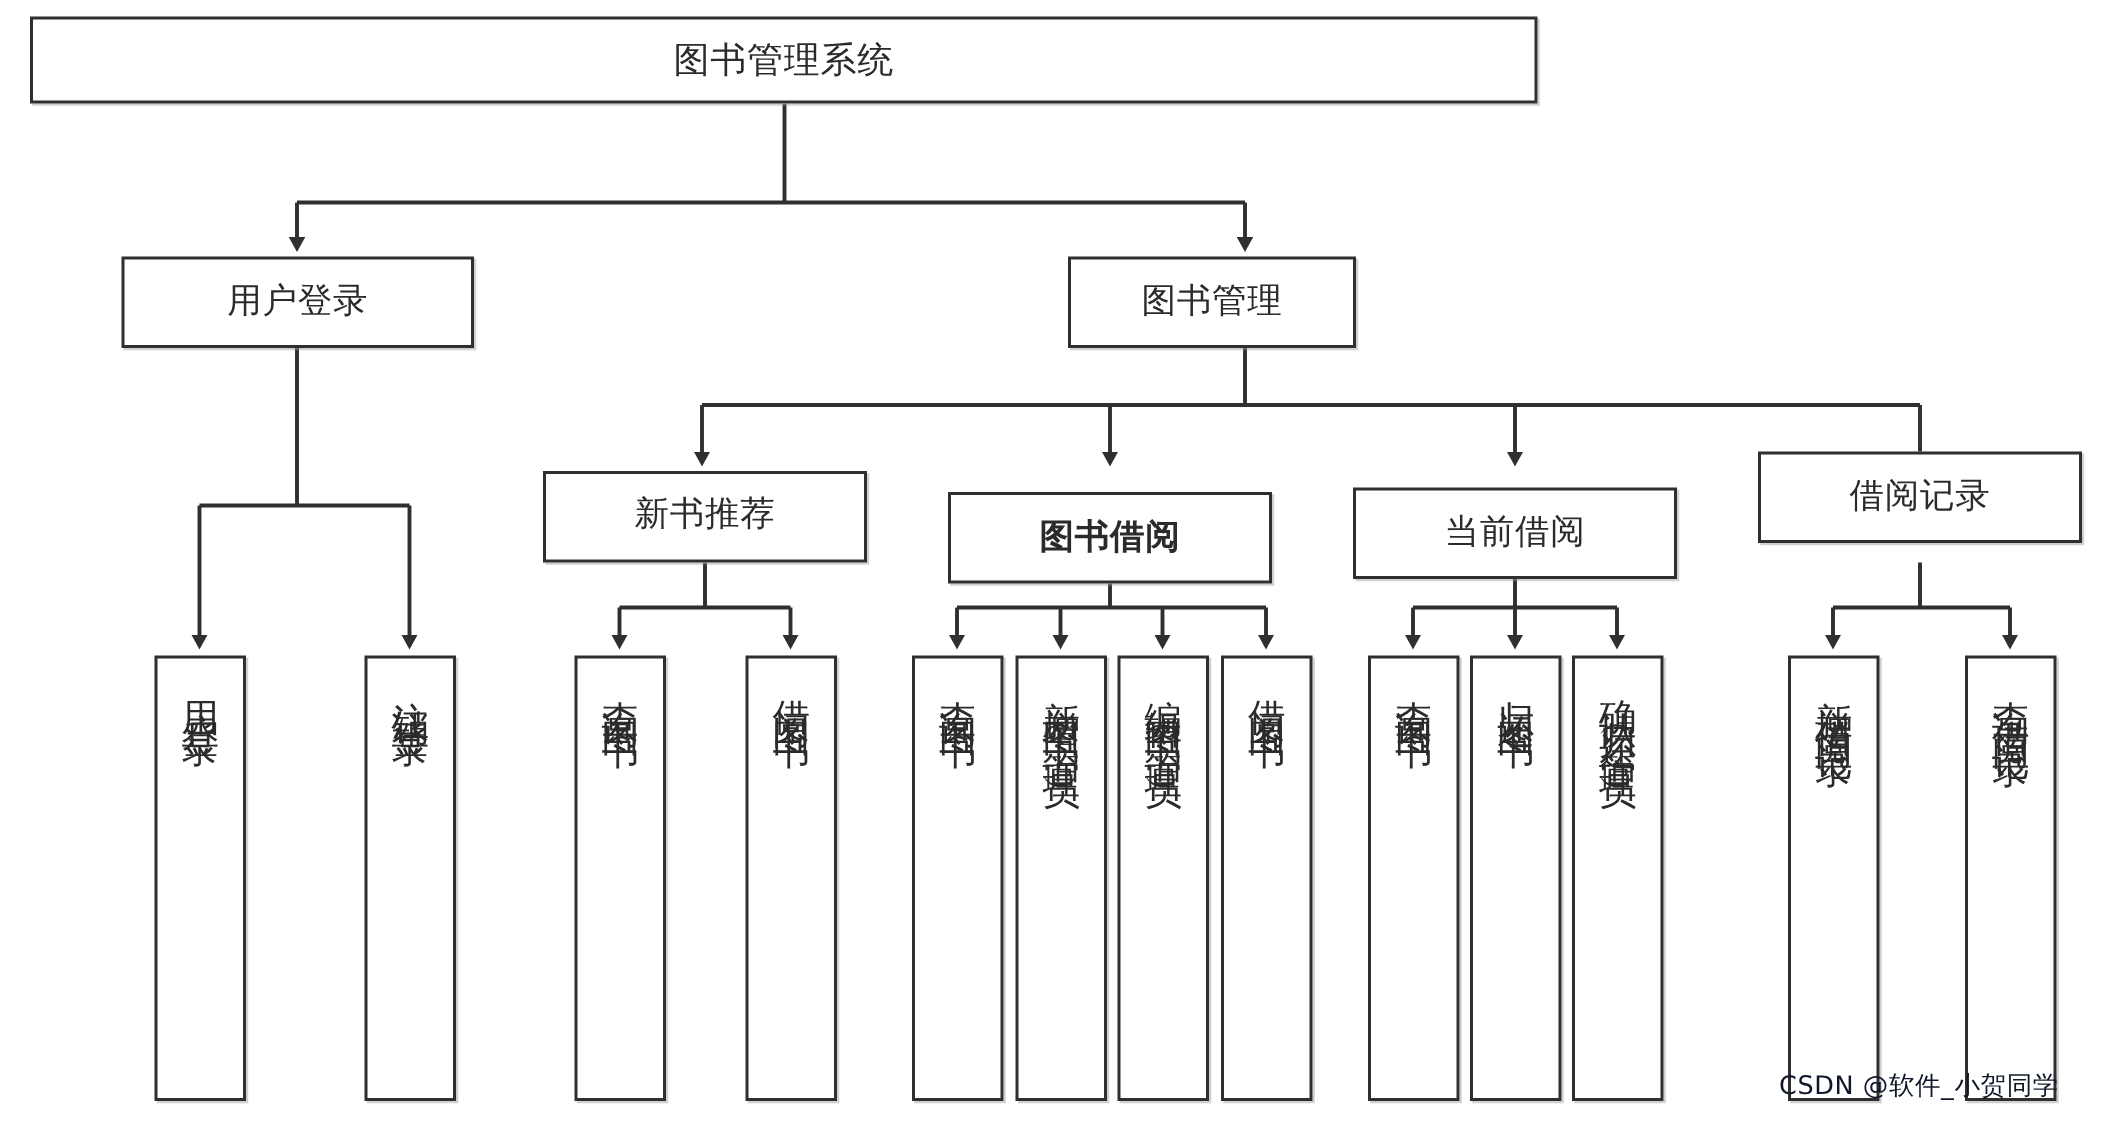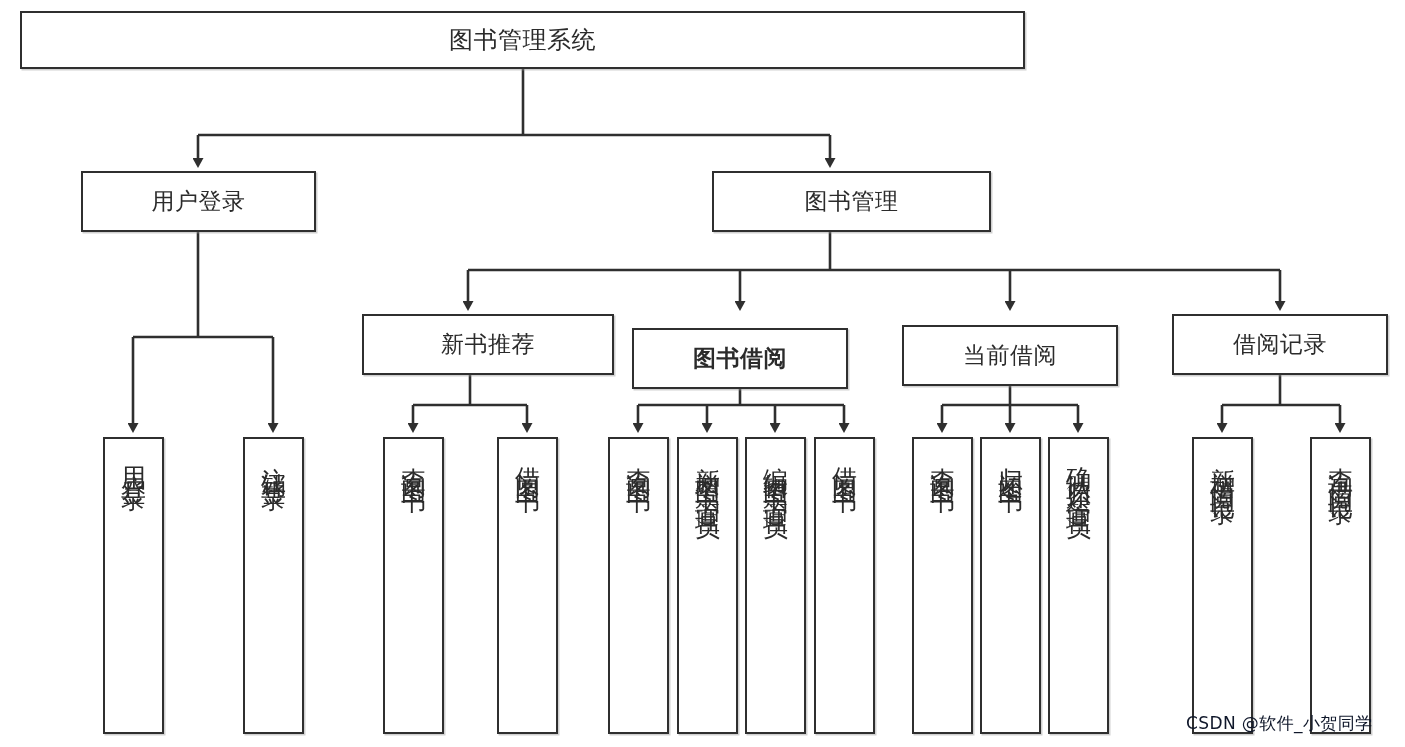--- a/index.html
+++ b/index.html
@@ -126,34 +126,34 @@
     </g>
   </svg>
 
   <div class="node h" id="node-root" style="left:20px; top:11px; width:1005px; height:58px;">
     <span class="label">图书管理系统</span>
   </div>
 
   <div class="node h" style="left:81px; top:171px; width:235px; height:61px;">
     <span class="label">用户登录</span>
   </div>
-  <div class="node h" style="left:712px; top:171px; width:279px; height:61px;">
+  <div class="node h" style="left:712px; top:171px; width:192px; height:61px;">
     <span class="label">图书管理</span>
   </div>
 
-  <div class="node h" style="left:362px; top:314px; width:252px; height:61px;">
+  <div class="node h" style="left:362px; top:314px; width:216px; height:61px;font-family:Liberation Mono, monospace;">
     <span class="label">新书推荐</span>
   </div>
   <div class="node h" style="left:632px; top:328px; width:216px; height:61px;font-weight:bold;">
     <span class="label">图书借阅</span>
   </div>
   <div class="node h" style="left:902px; top:325px; width:216px; height:61px;">
     <span class="label">当前借阅</span>
   </div>
-  <div class="node h" style="left:1172px; top:314px; width:216px; height:61px;">
+  <div class="node h" style="left:1172px; top:301px; width:216px; height:61px;">
     <span class="label">借阅记录</span>
   </div>
 
   <div class="node v" style="left:103px; top:437px; width:61px; height:297px;">
     <span class="label">用户登录</span>
   </div>
   <div class="node v" style="left:243px; top:437px; width:61px; height:297px;">
     <span class="label">注销登录</span>
   </div>
 

